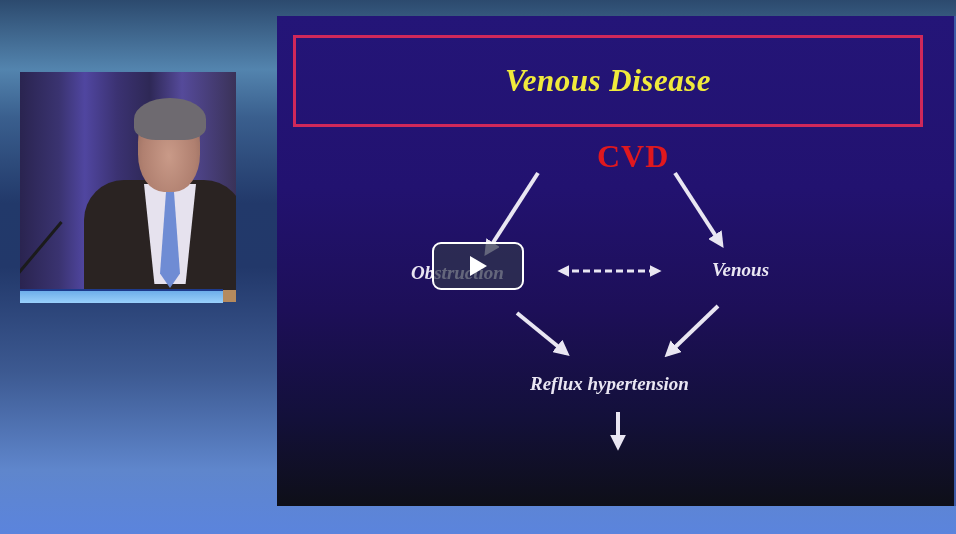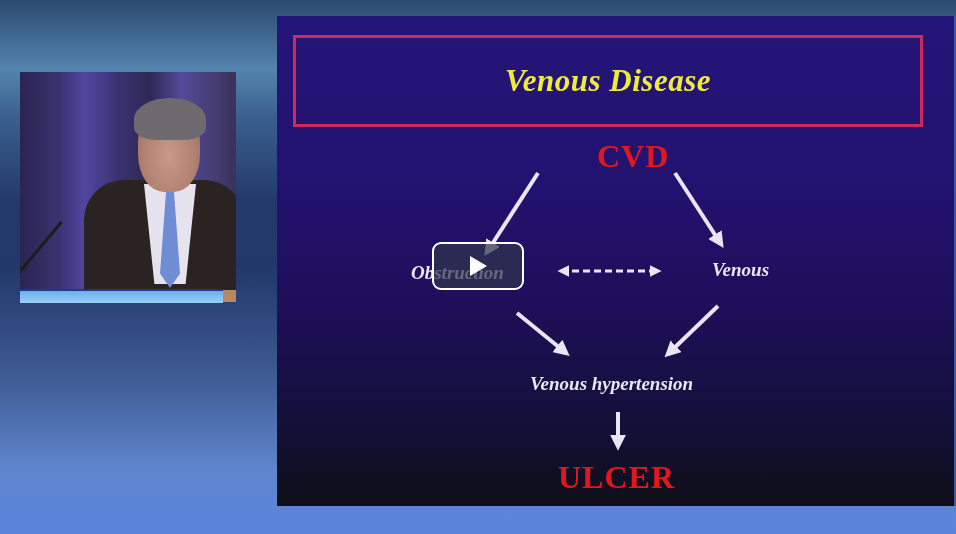--- a/index.html
+++ b/index.html
@@ -89,22 +89,21 @@
       <line x1="240" y1="297" x2="289" y2="337" stroke="#e9e6f2" stroke-width="4" marker-end="url(#ah)"></line>
 
       <line x1="441" y1="290" x2="391" y2="338" stroke="#e9e6f2" stroke-width="4" marker-end="url(#ah)"></line>
 
       <line x1="341" y1="396" x2="341" y2="430" stroke="#e9e6f2" stroke-width="4" marker-end="url(#ah)"></line>
     </svg>
 
     <div class="node node-red" style="left:296px; top:122px;margin-left:24px;">CVD</div>
     <div class="node node-white" style="left:134px; top:246px;">Obstruction</div>
     <div class="node node-white" style="left:435px; top:243px;">Venous</div>
-    <div class="node node-white" style="left:253px; top:357px;">Venous hypertension</div>
-    <div class="node node-red" style="left:281px; top:443px;">ULCER</div>
+    <div class="node node-white" style="left:253px; top:357px;">Reflux hypertension</div>
   </div>
 
   <div class="play-button" aria-label="Play video">
     <svg width="20" height="22" viewBox="0 0 20 22">
       <path d="M2,1 L19,11 L2,21 z" fill="#ffffff"></path>
     </svg>
   </div>
 
 </div>
 

